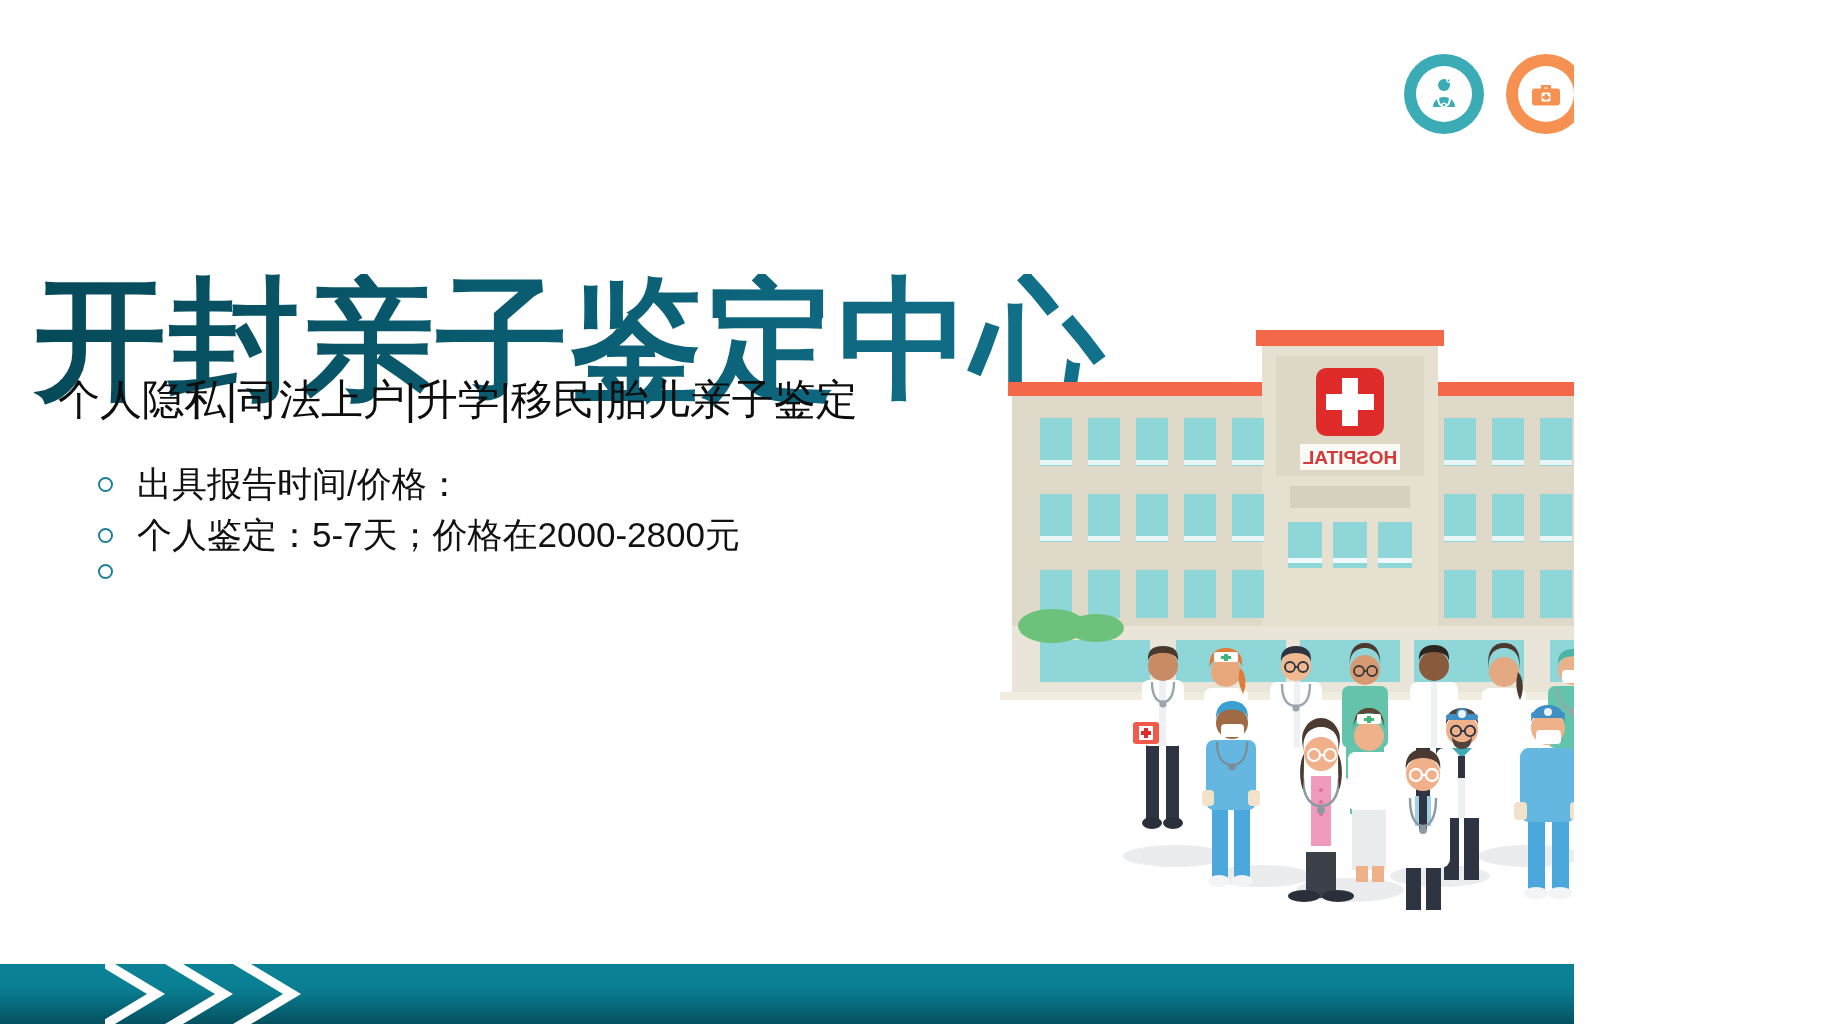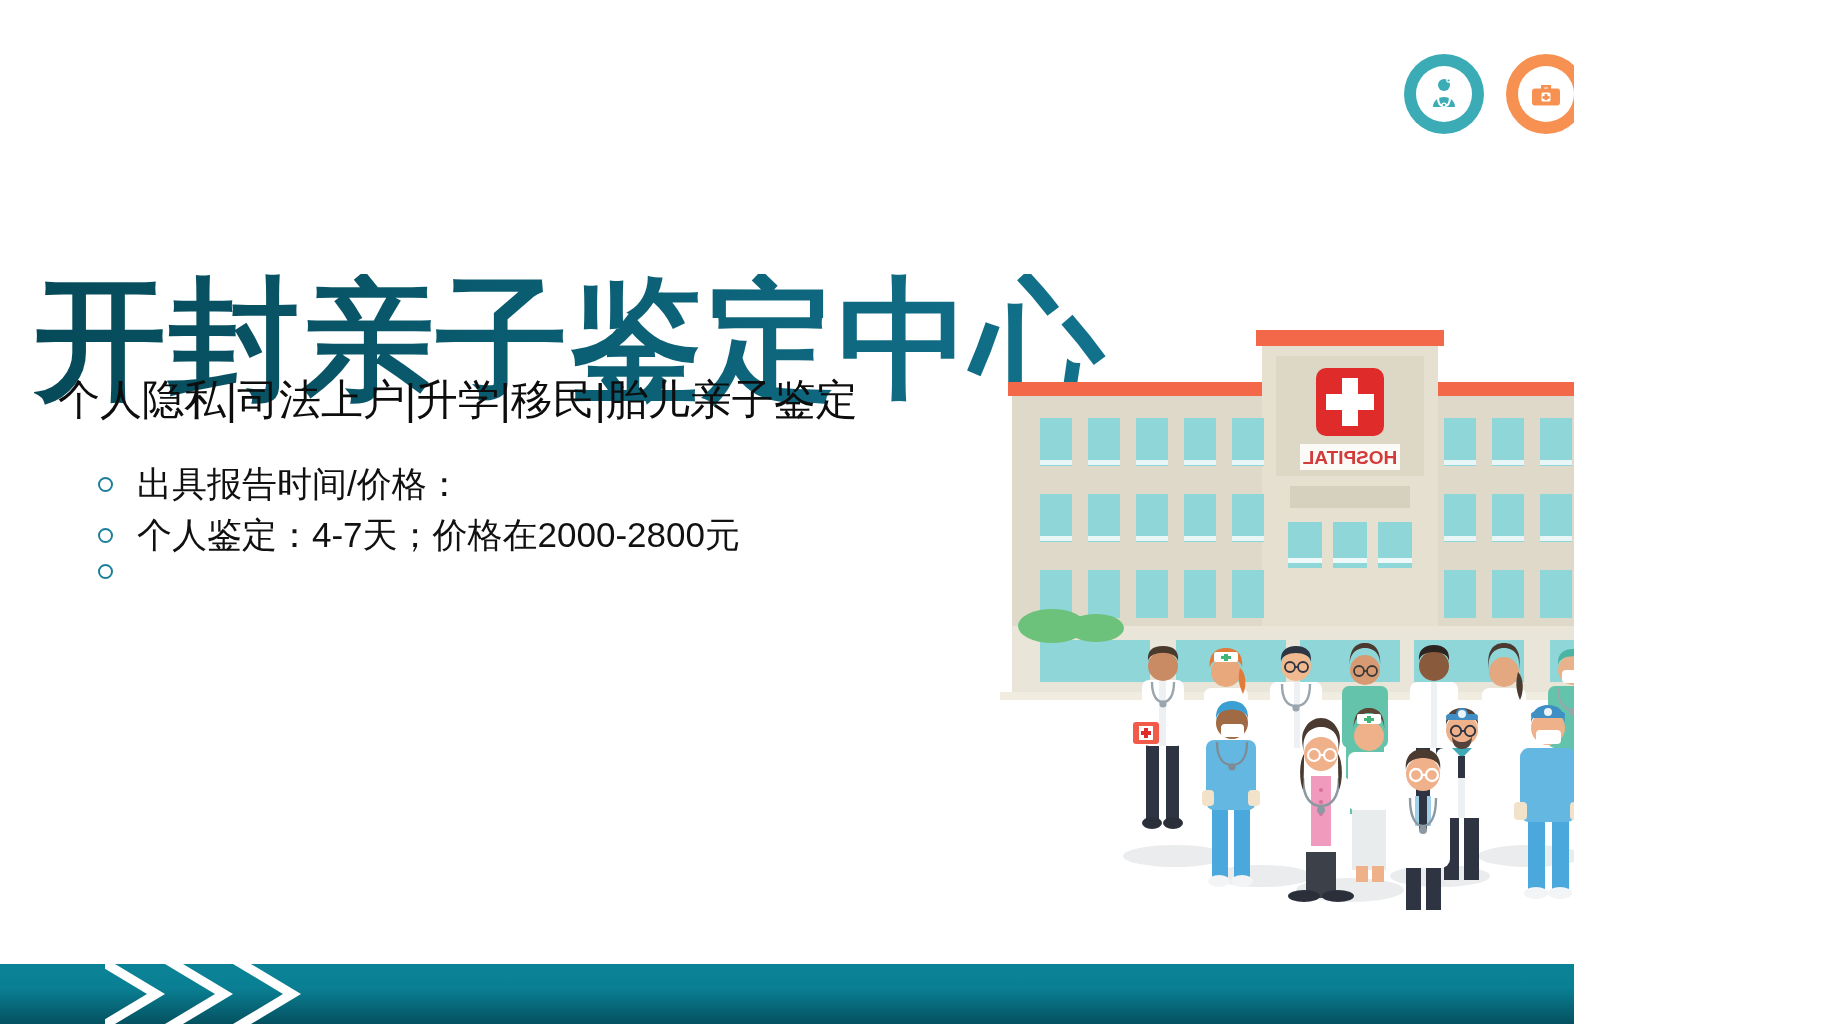--- a/index.html
+++ b/index.html
@@ -201,21 +201,21 @@
 
   <div class="subtitle">个人隐私|司法上户|升学|移民|胎儿亲子鉴定</div>
 
   <ul class="bullets">
     <li>
       <span class="bullet-marker"></span>
       <span>出具报告时间/价格：</span>
     </li>
     <li>
       <span class="bullet-marker"></span>
-      <span>个人鉴定：4-7天；价格在2000-2800元</span>
+      <span>个人鉴定：5-7天；价格在2000-2800元</span>
     </li>
     <li>
       <span class="bullet-marker"></span>
     </li>
   </ul>
 
   <div class="illustration">
     <svg viewBox="0 0 700 620" aria-hidden="true">
 
       <g>

